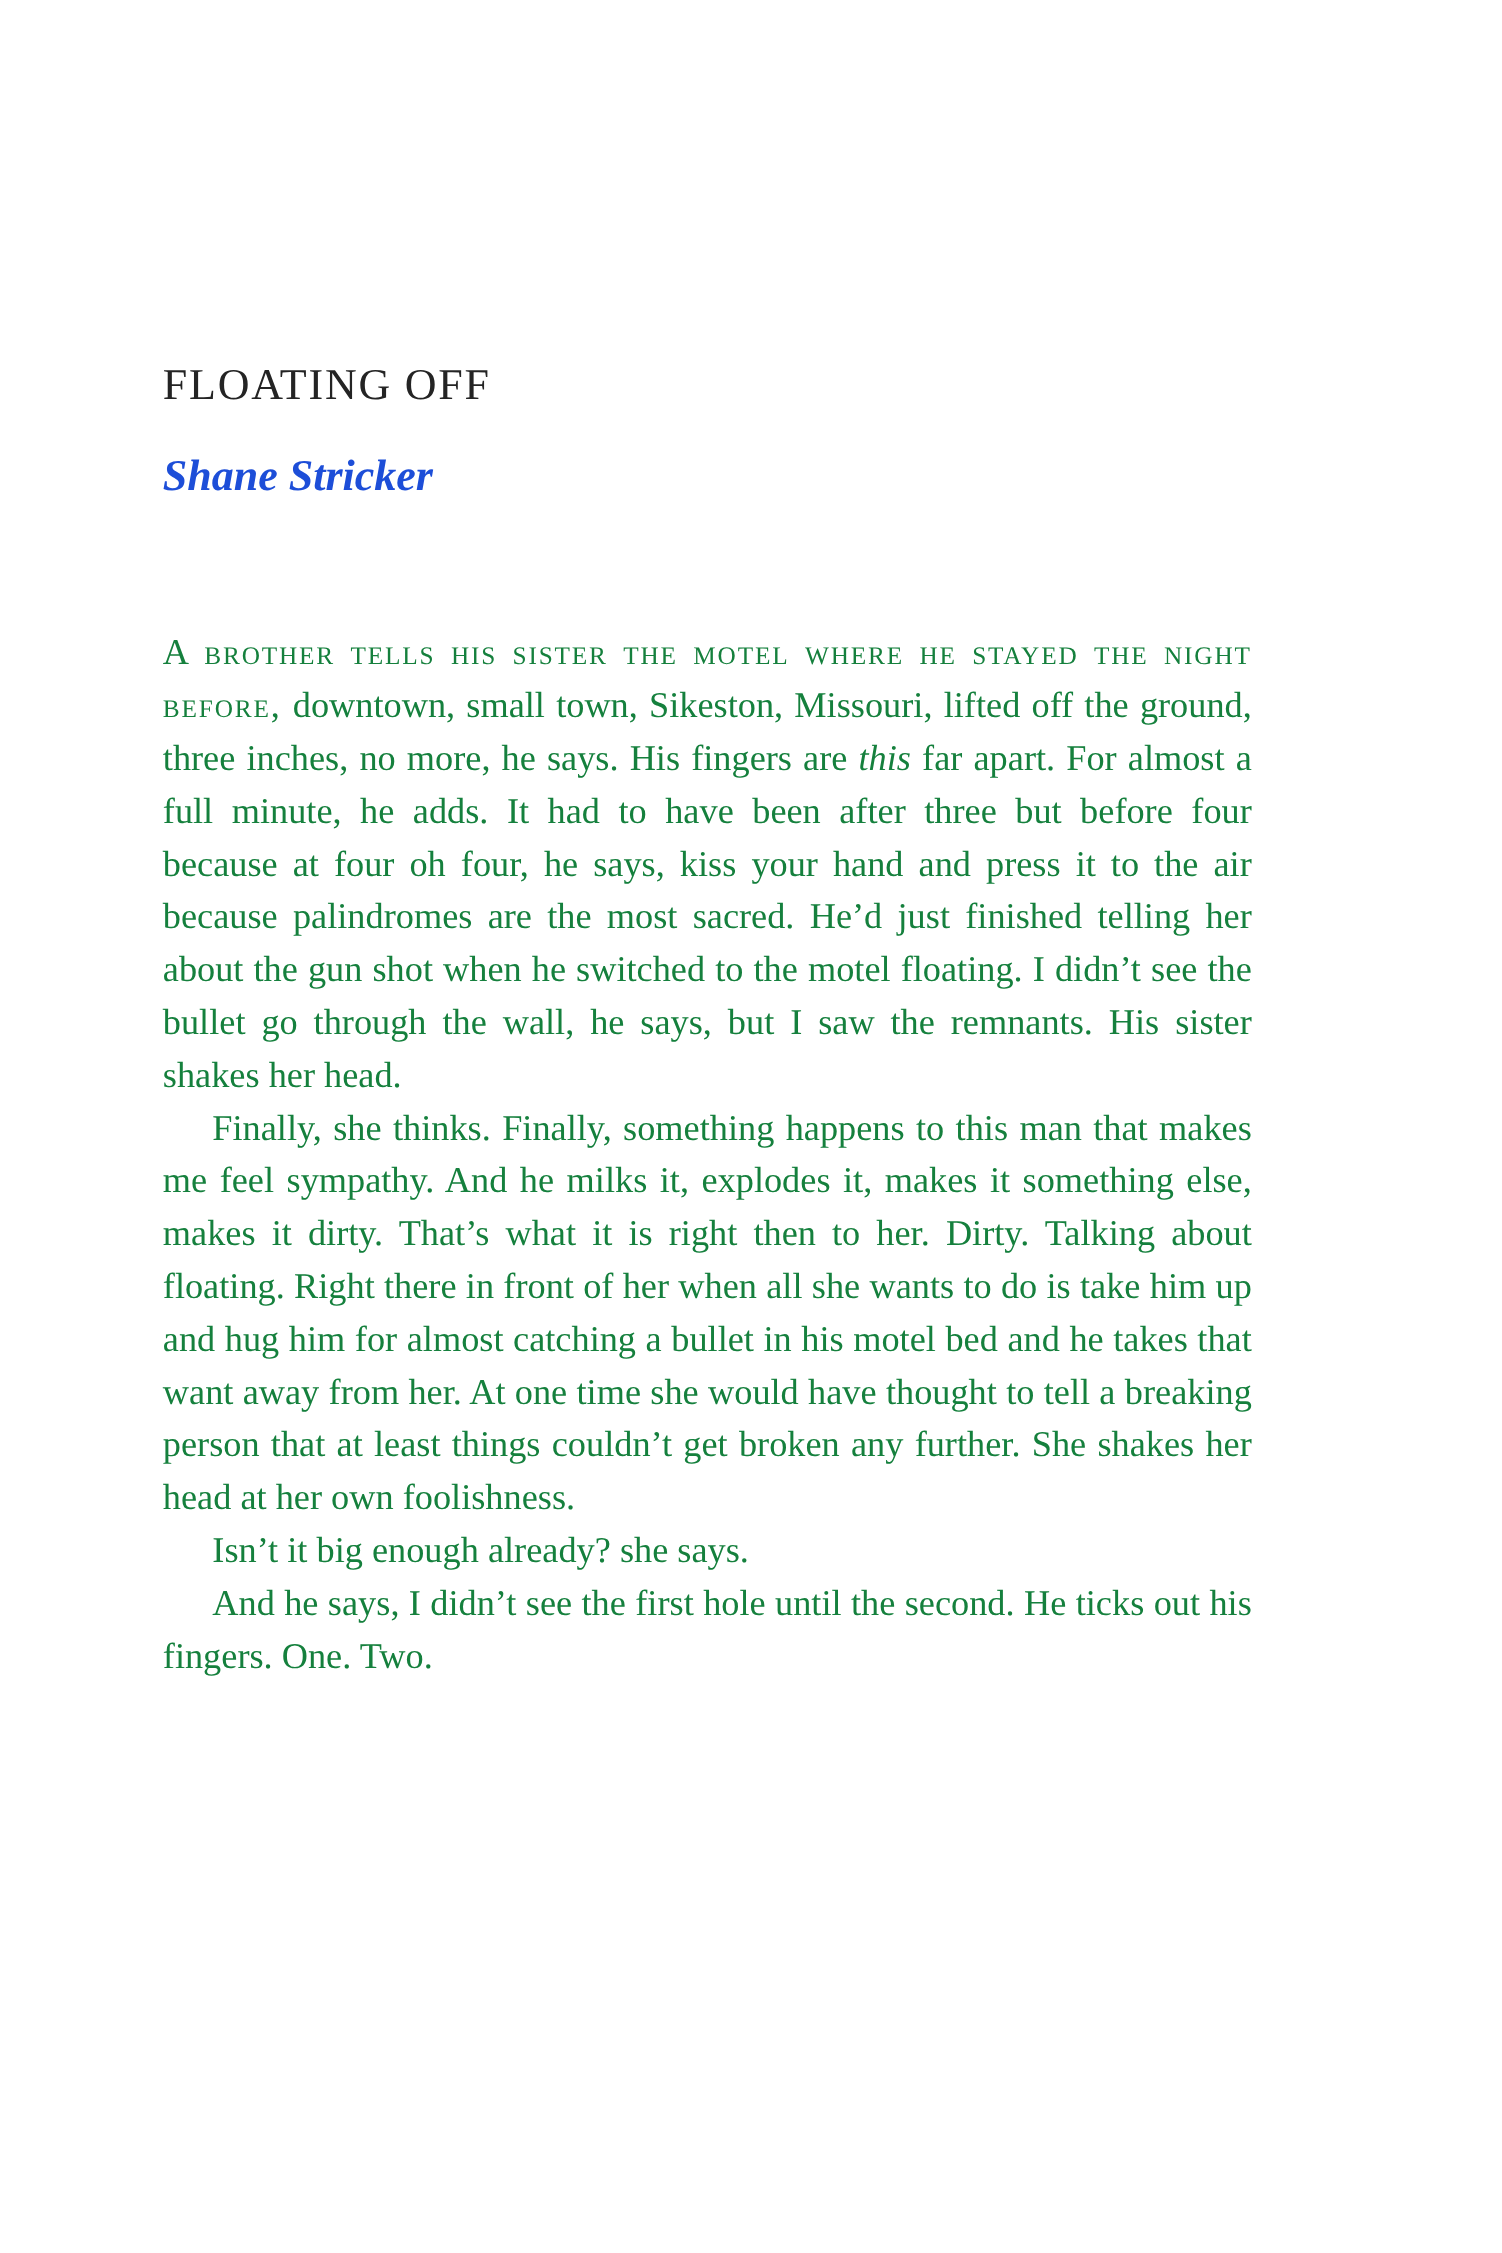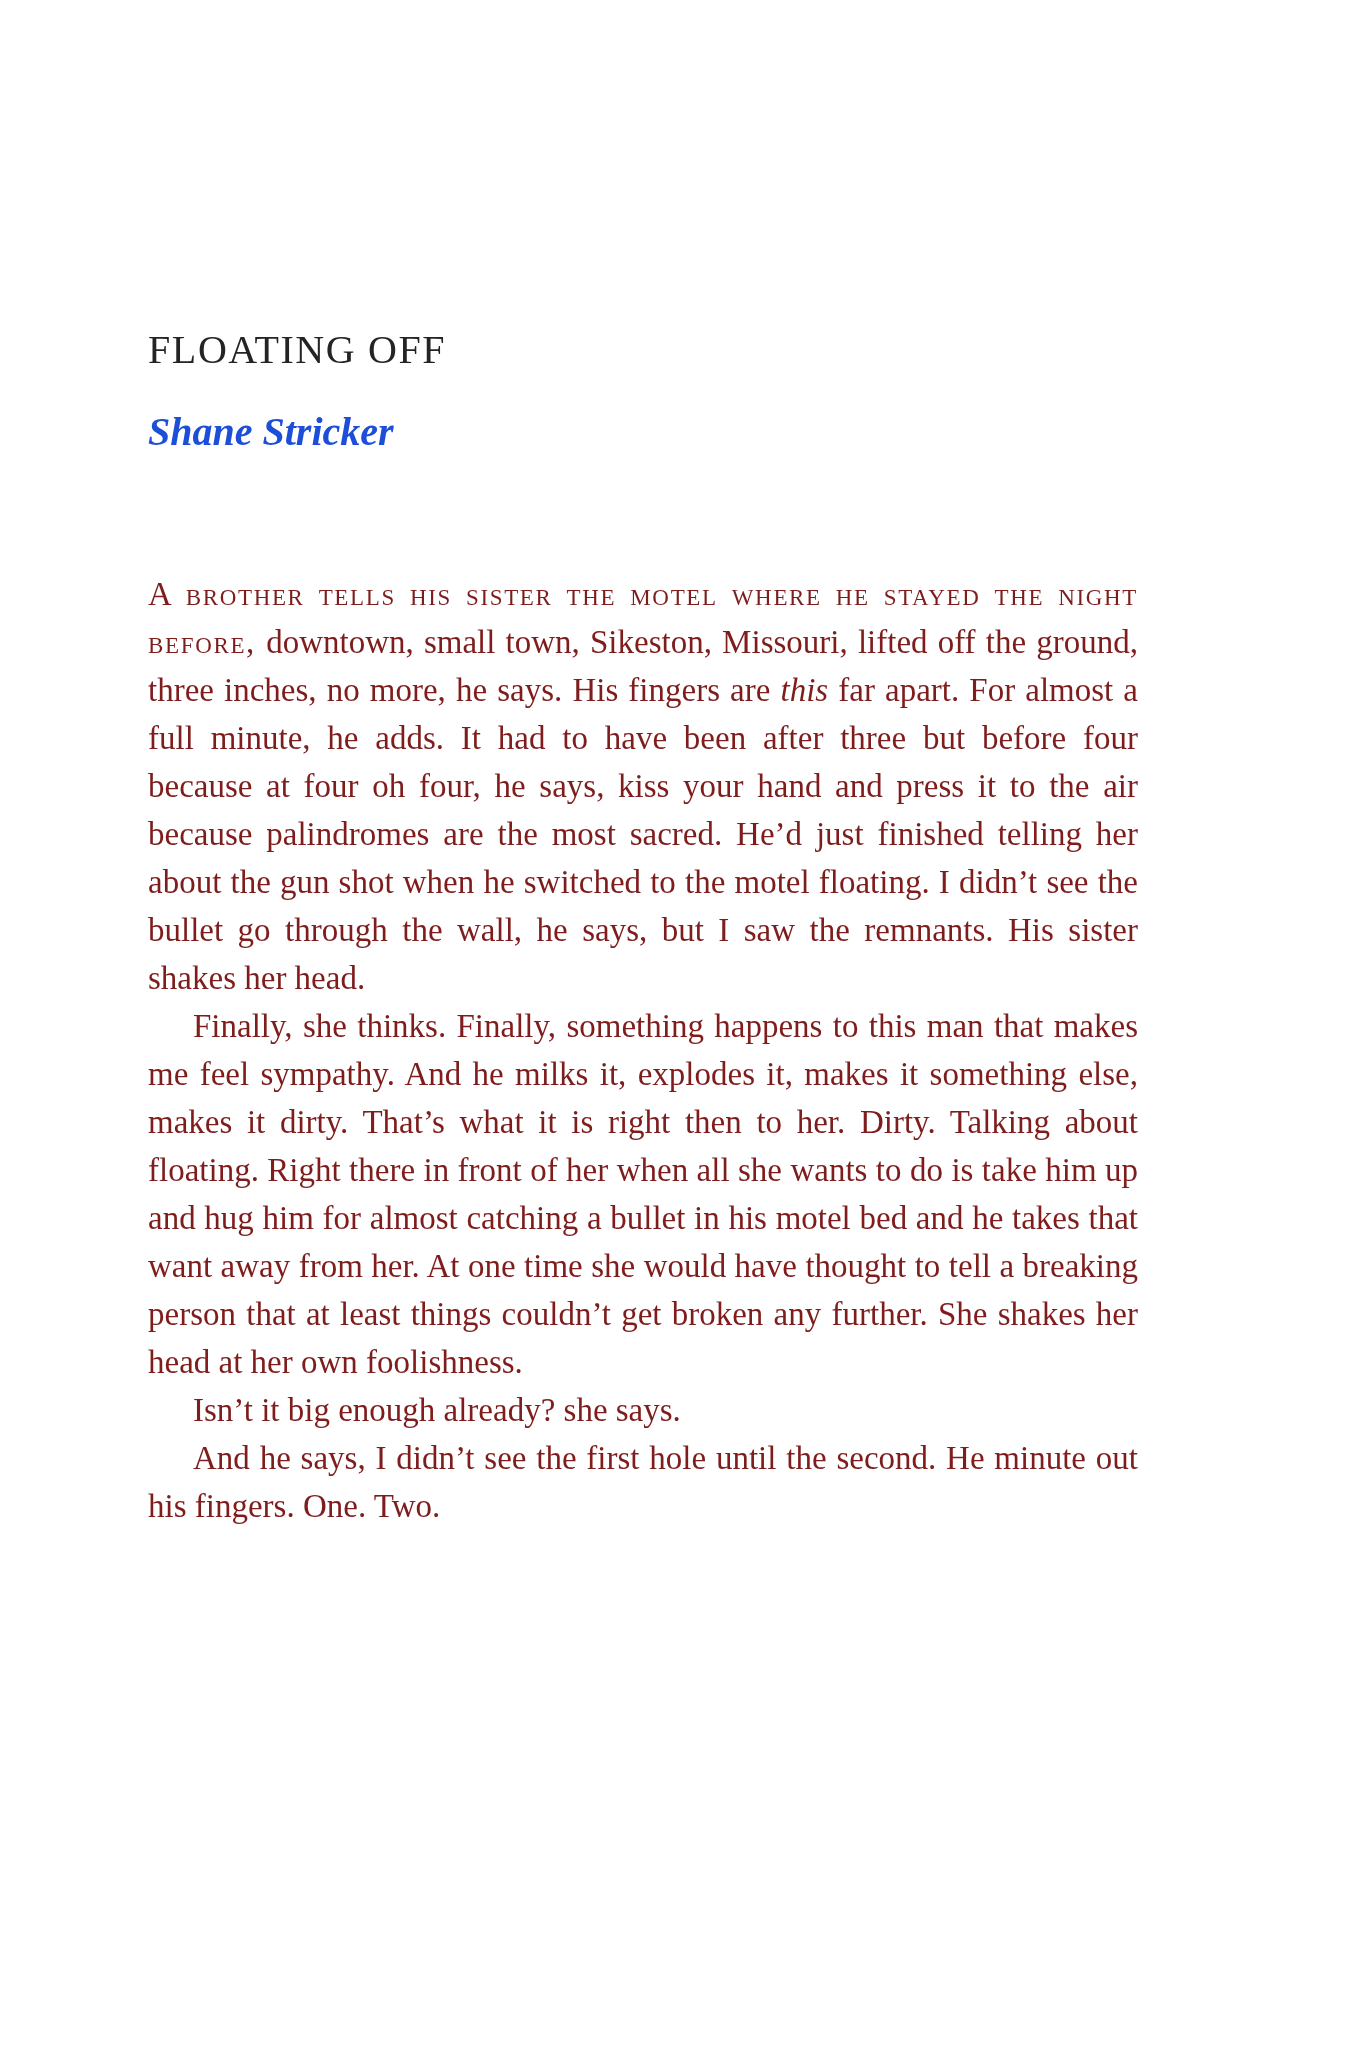--- a/index.html
+++ b/index.html
@@ -38,21 +38,21 @@
     font-weight: 700;
     font-size: 40px;
     line-height: 1.0;
     color: #1d4ed8;
   }
   .body-text {
     margin-top: 118px;
     font-size: 33px;
     line-height: 48px;
     text-align: justify;
-    color: #7f1d1d;
+    color: #15803d;
   }
   .para {
     margin: 0;
     padding: 0;
   }
   .para.indent {
     text-indent: 45px;
   }
   .smallcaps {
     font-variant: small-caps;
@@ -73,18 +73,18 @@
     <div class="author">Shane Stricker</div>
 
     <div class="body-text">
 
       <p class="para"><span class="smallcaps">A brother tells his sister the motel where he stayed the night before,</span><span> downtown, small town, Sikeston, Missouri, lifted off the ground, three inches, no more, he says. His fingers are </span><em>this</em><span> far apart. For almost a full minute, he adds. It had to have been after three but before four because at four oh four, he says, kiss your hand and press it to the air because palindromes are the most sacred. He’d just finished telling her about the gun shot when he switched to the motel floating. I didn’t see the bullet go through the wall, he says, but I saw the remnants. His sister shakes her head.</span></p>
 
       <p class="para indent">Finally, she thinks. Finally, something happens to this man that makes me feel sympathy. And he milks it, explodes it, makes it something else, makes it dirty. That’s what it is right then to her. Dirty. Talking about floating. Right there in front of her when all she wants to do is take him up and hug him for almost catching a bullet in his motel bed and he takes that want away from her. At one time she would have thought to tell a breaking person that at least things couldn’t get broken any further. She shakes her head at her own foolishness.</p>
 
       <p class="para indent">Isn’t it big enough already? she says.</p>
 
-      <p class="para indent">And he says, I didn’t see the first hole until the second. He minute out his fingers. One. Two.</p>
+      <p class="para indent">And he says, I didn’t see the first hole until the second. He ticks out his fingers. One. Two.</p>
 
 
     </div>
   </div>
 </div>
 
 </body></html>

